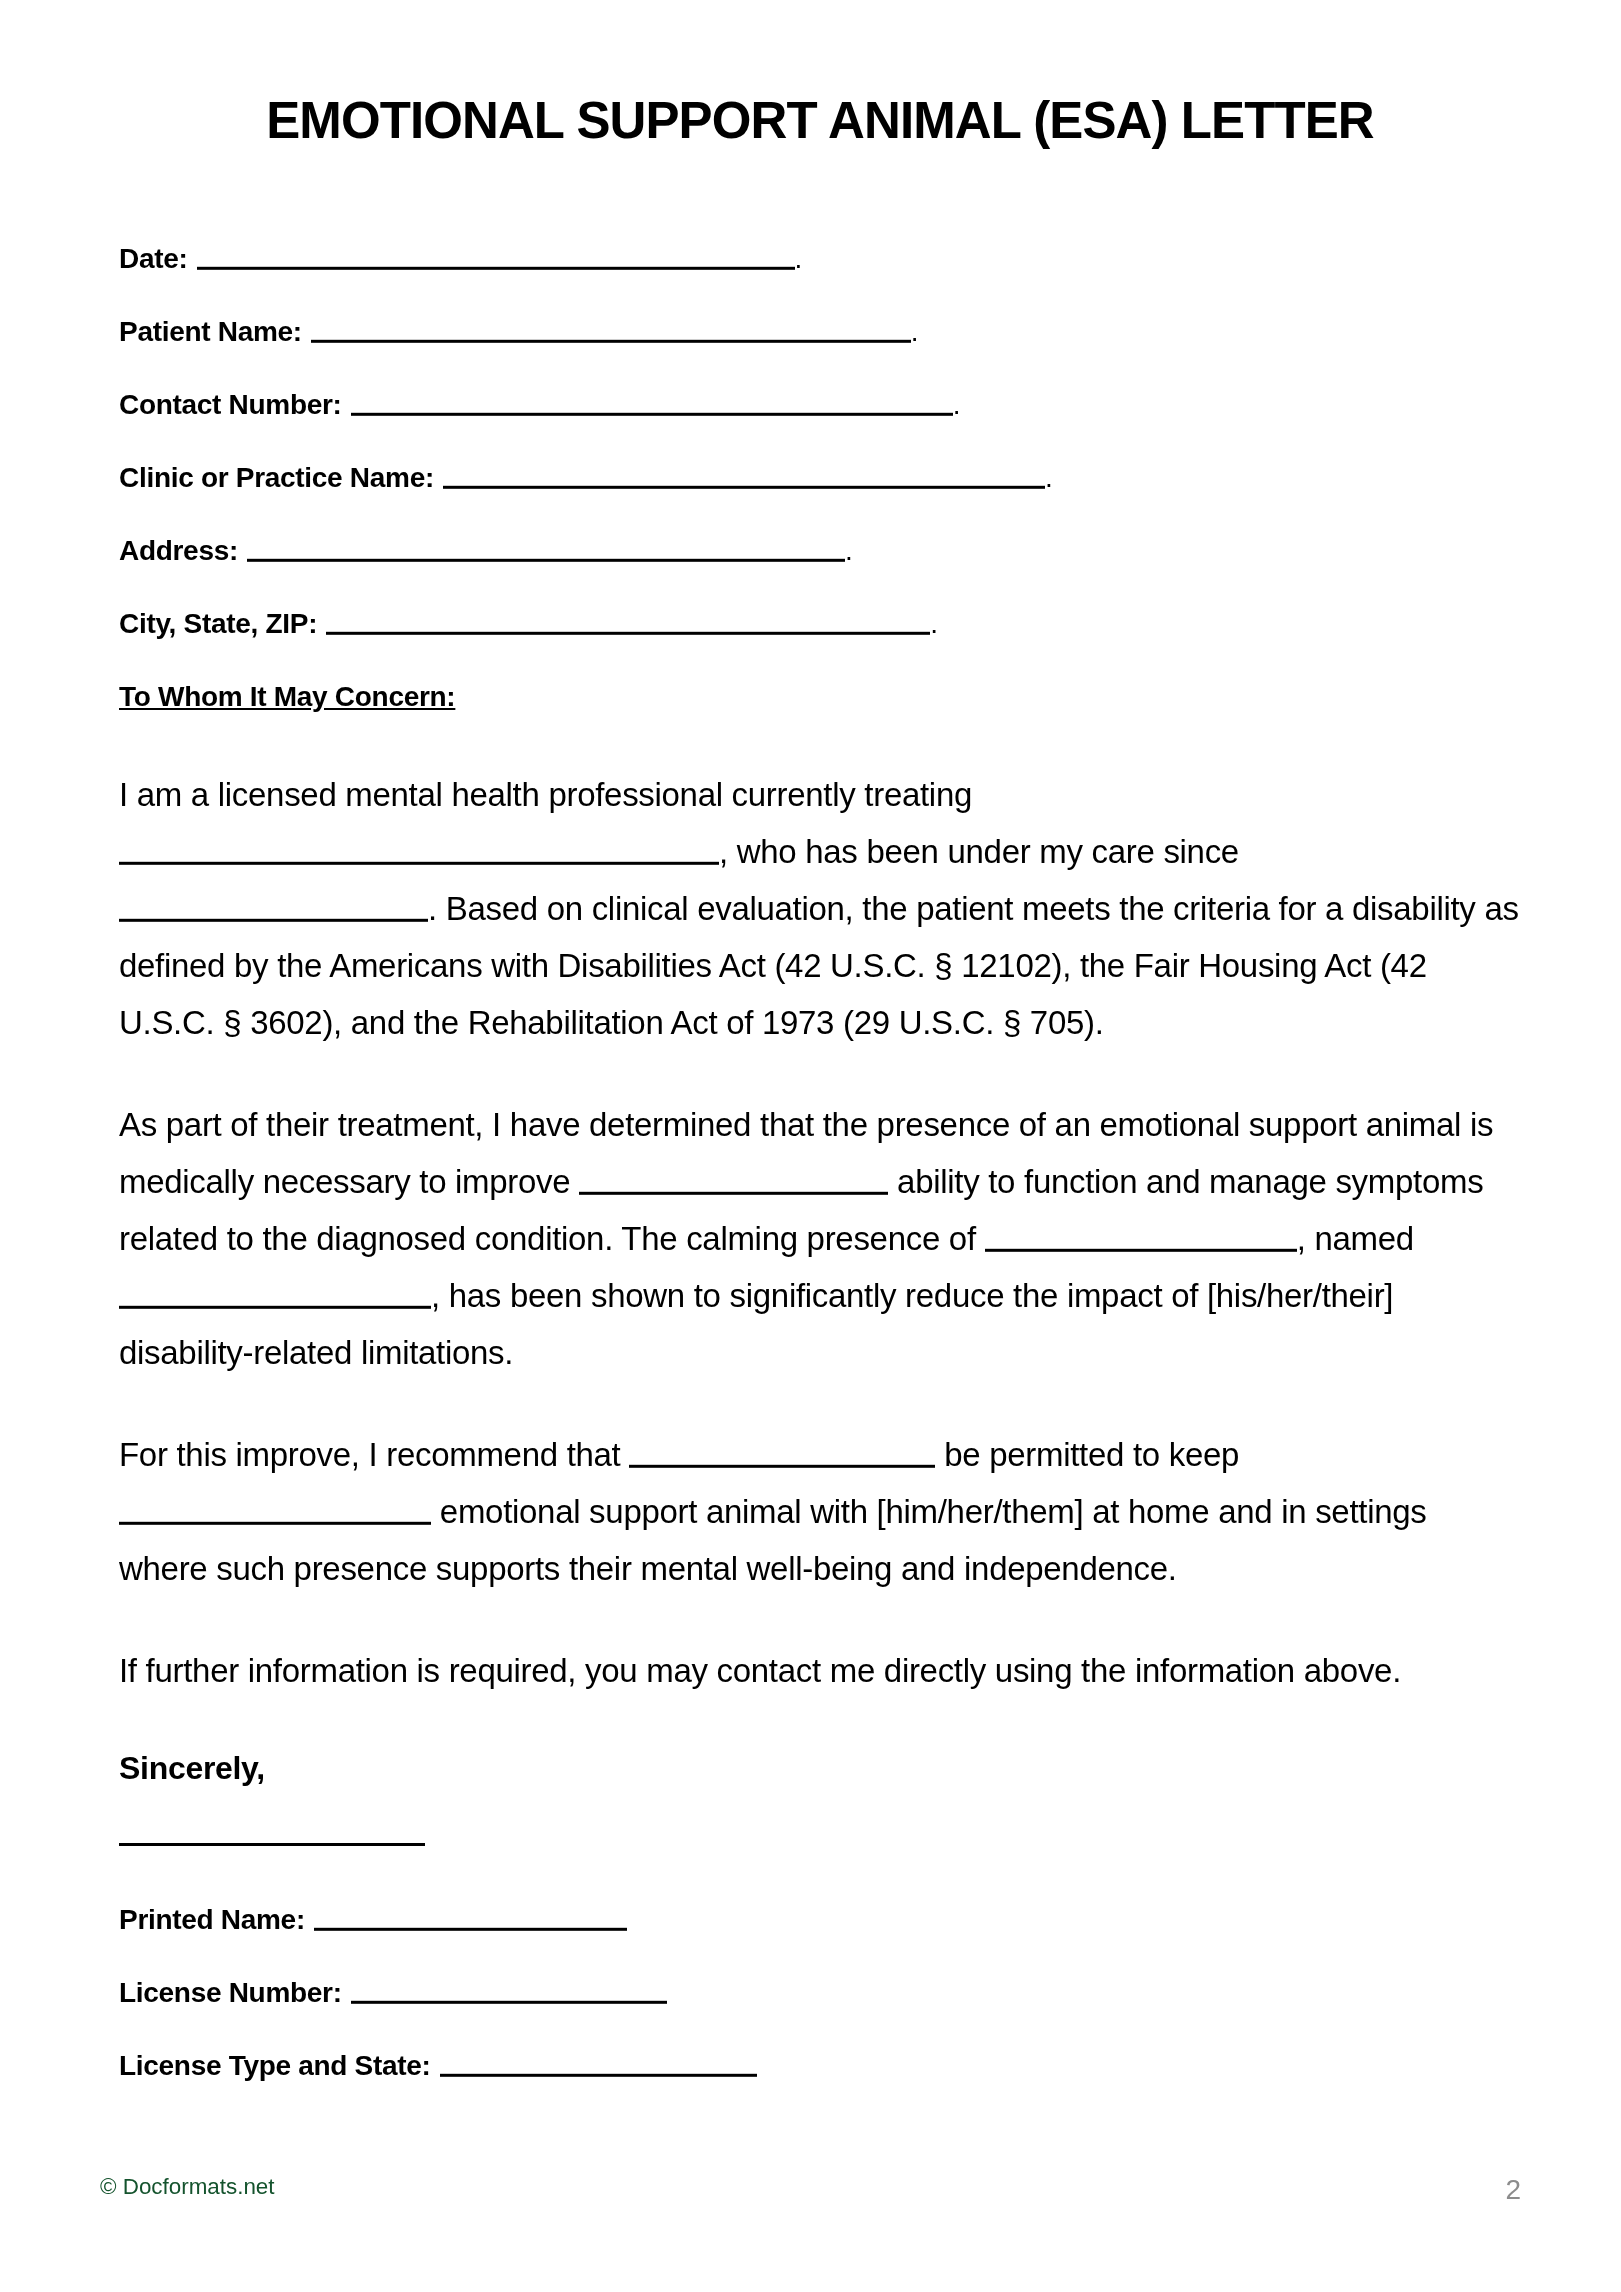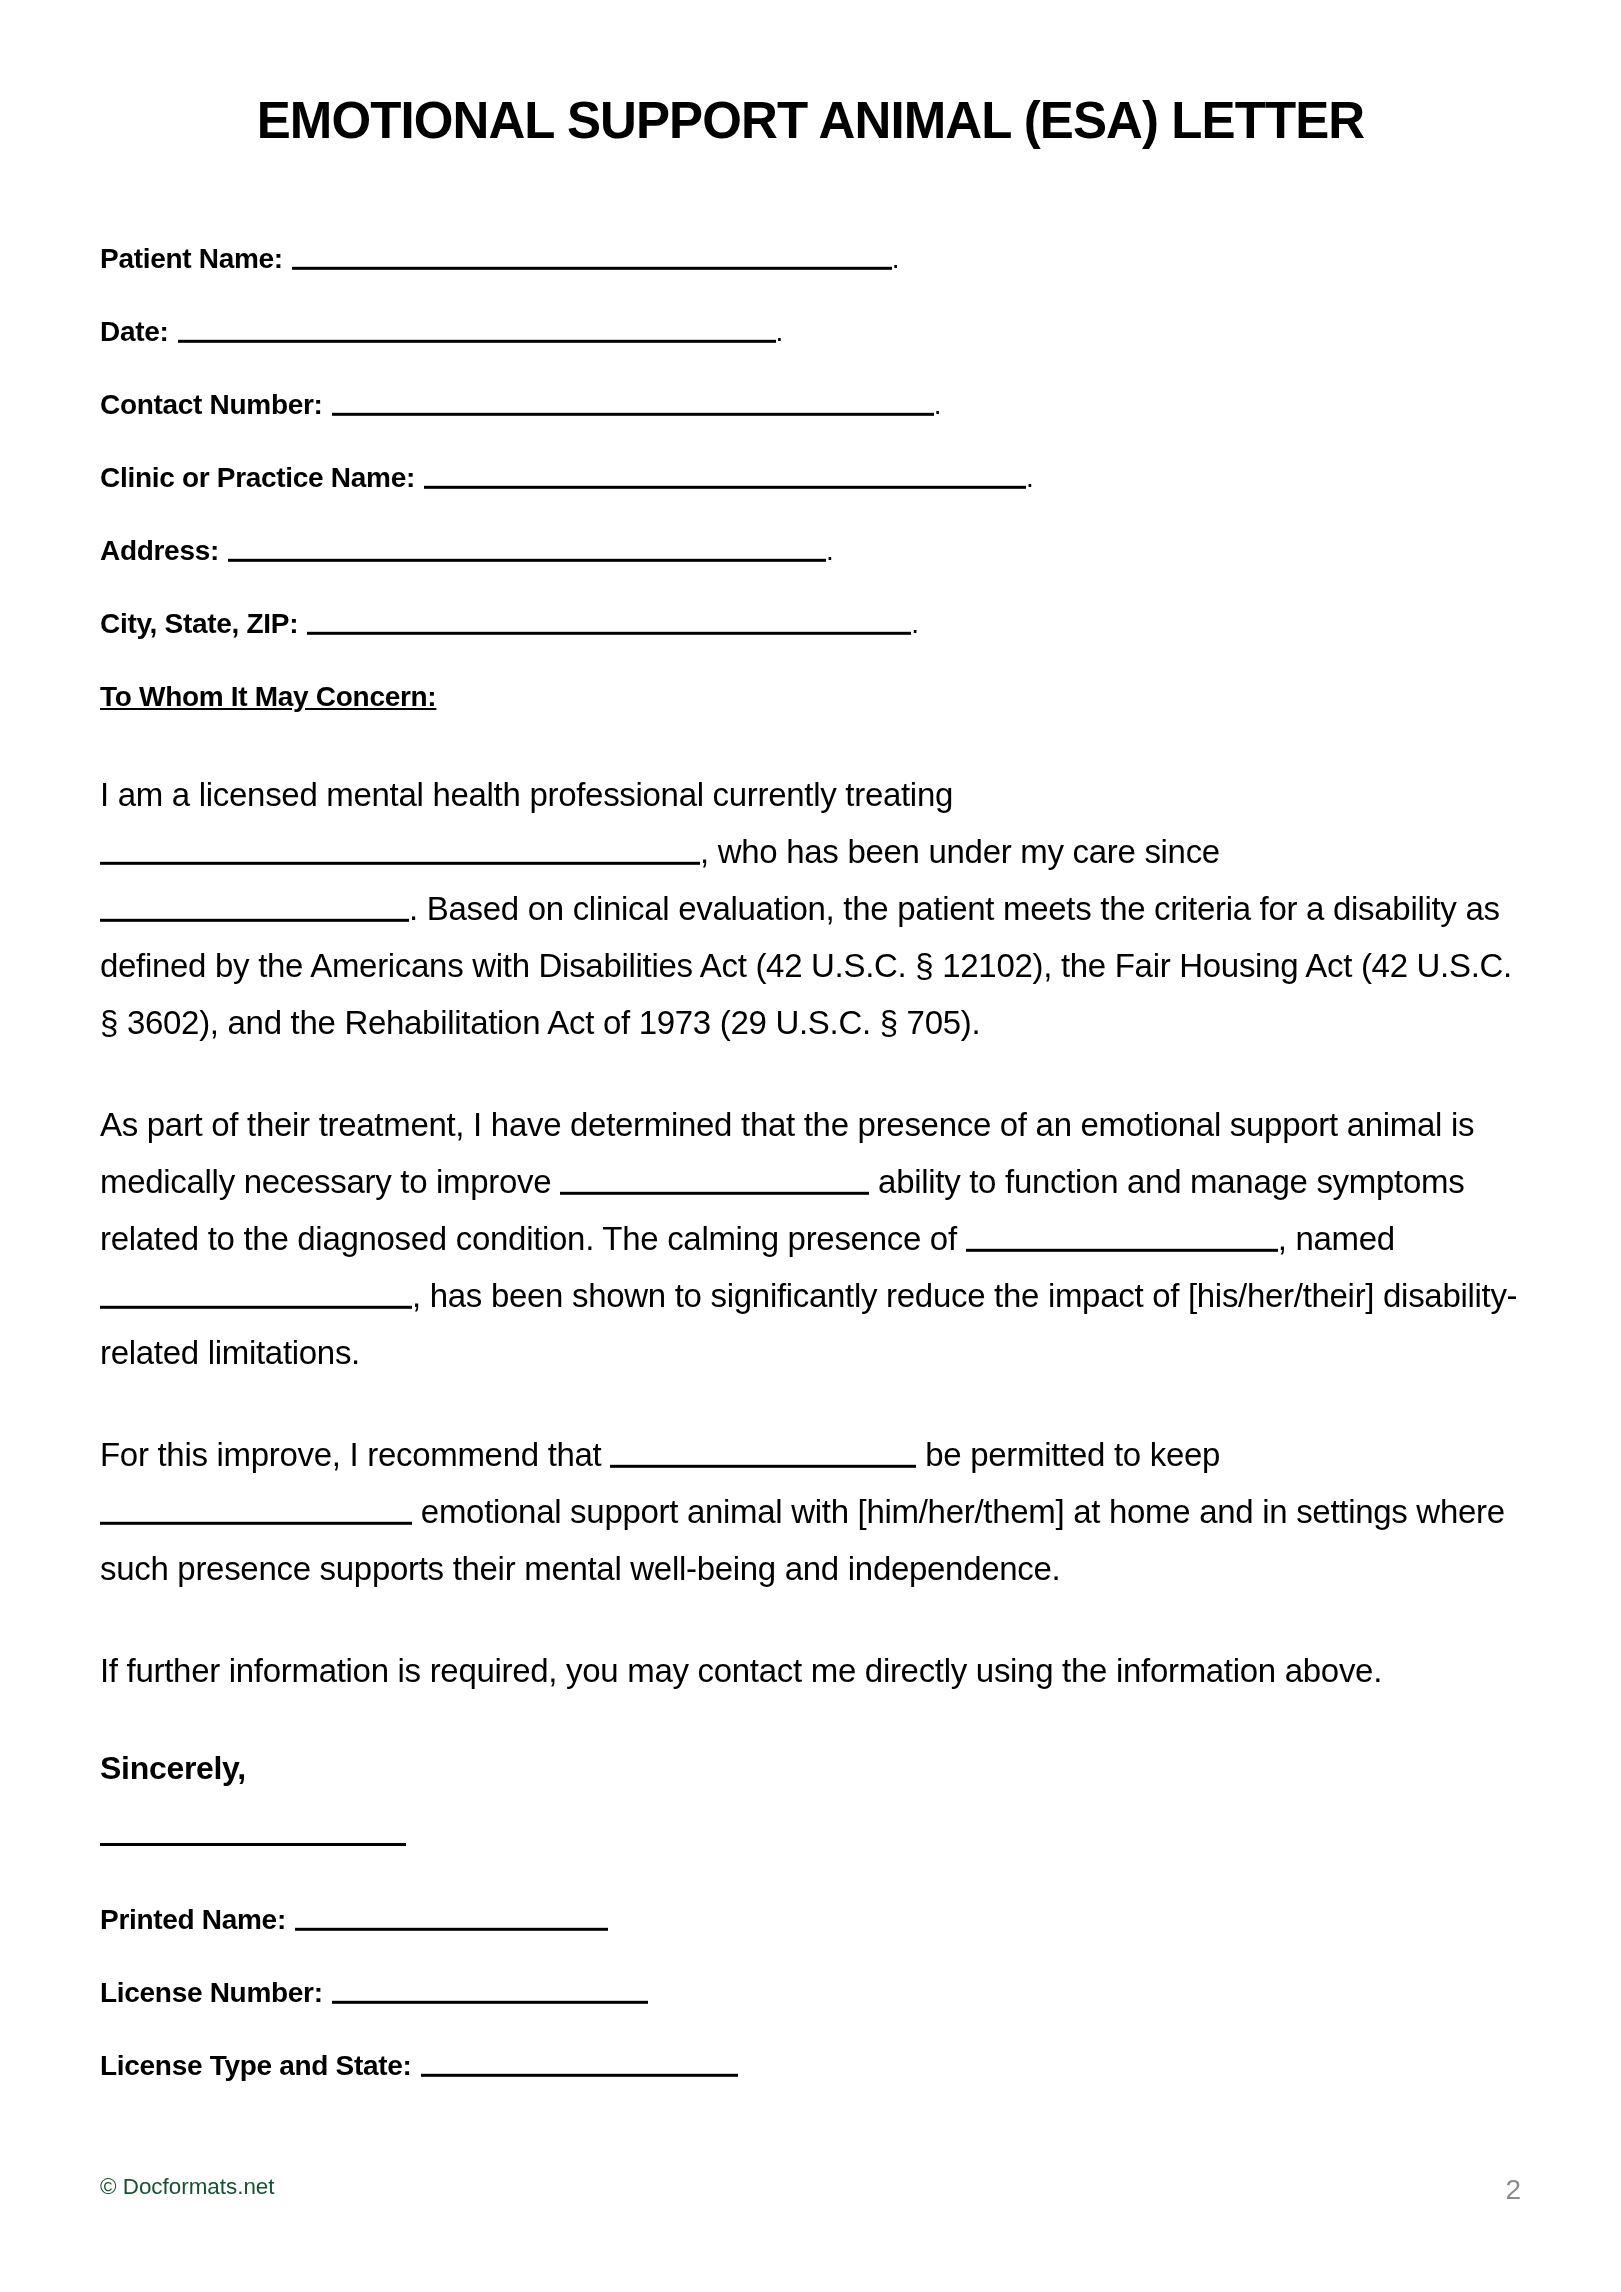--- a/index.html
+++ b/index.html
@@ -6,20 +6,21 @@
   html, body { background: #ffffff; }
   .page {
     position: relative;
     width: 1621px;
     height: 2293px;
     background: #ffffff;
     color: #000000;
     font-family: "Liberation Sans", sans-serif;
     overflow: hidden;
     letter-spacing: -0.3px;
+    padding-left: 19px;
   }
   .content {
     padding: 0 100px;
   }
   .title {
     margin-top: 93px;
     font-size: 51px;
     line-height: 56px;
     font-weight: 700;
     text-align: center;
@@ -94,22 +95,22 @@
 </style>
 </head>
 <body>
 
 <div class="page">
   <div class="content">
 
     <h1 class="title">EMOTIONAL SUPPORT ANIMAL (ESA) LETTER</h1>
 
     <div class="fields" id="header-fields">
+        <div class="field-row"><span class="label">Date:</span><span class="blank" style="width: 598px;"></span><span>.</span></div>
         <div class="field-row"><span class="label">Patient Name:</span><span class="blank" style="width: 600px;"></span><span>.</span></div>
-        <div class="field-row"><span class="label">Date:</span><span class="blank" style="width: 598px;"></span><span>.</span></div>
         <div class="field-row"><span class="label">Contact Number:</span><span class="blank" style="width: 602px;"></span><span>.</span></div>
         <div class="field-row"><span class="label">Clinic or Practice Name:</span><span class="blank" style="width: 602px;"></span><span>.</span></div>
         <div class="field-row"><span class="label">Address:</span><span class="blank" style="width: 598px;"></span><span>.</span></div>
         <div class="field-row"><span class="label">City, State, ZIP:</span><span class="blank" style="width: 604px;"></span><span>.</span></div>
       </div>
 
     <div class="salutation">To Whom It May Concern:</div>
 
     <div class="paragraphs" id="paragraphs">
         <p class="para"><span>I am a licensed mental health professional currently treating </span><span class="blank" style="width: 600px;"></span><span>, who has been under my care since </span><span class="blank" style="width: 309px;"></span><span>. Based on clinical evaluation, the patient meets the criteria for a disability as defined by the Americans with Disabilities Act (42 U.S.C. § 12102), the Fair Housing Act (42 U.S.C. § 3602), and the Rehabilitation Act of 1973 (29 U.S.C. § 705).</span></p>

